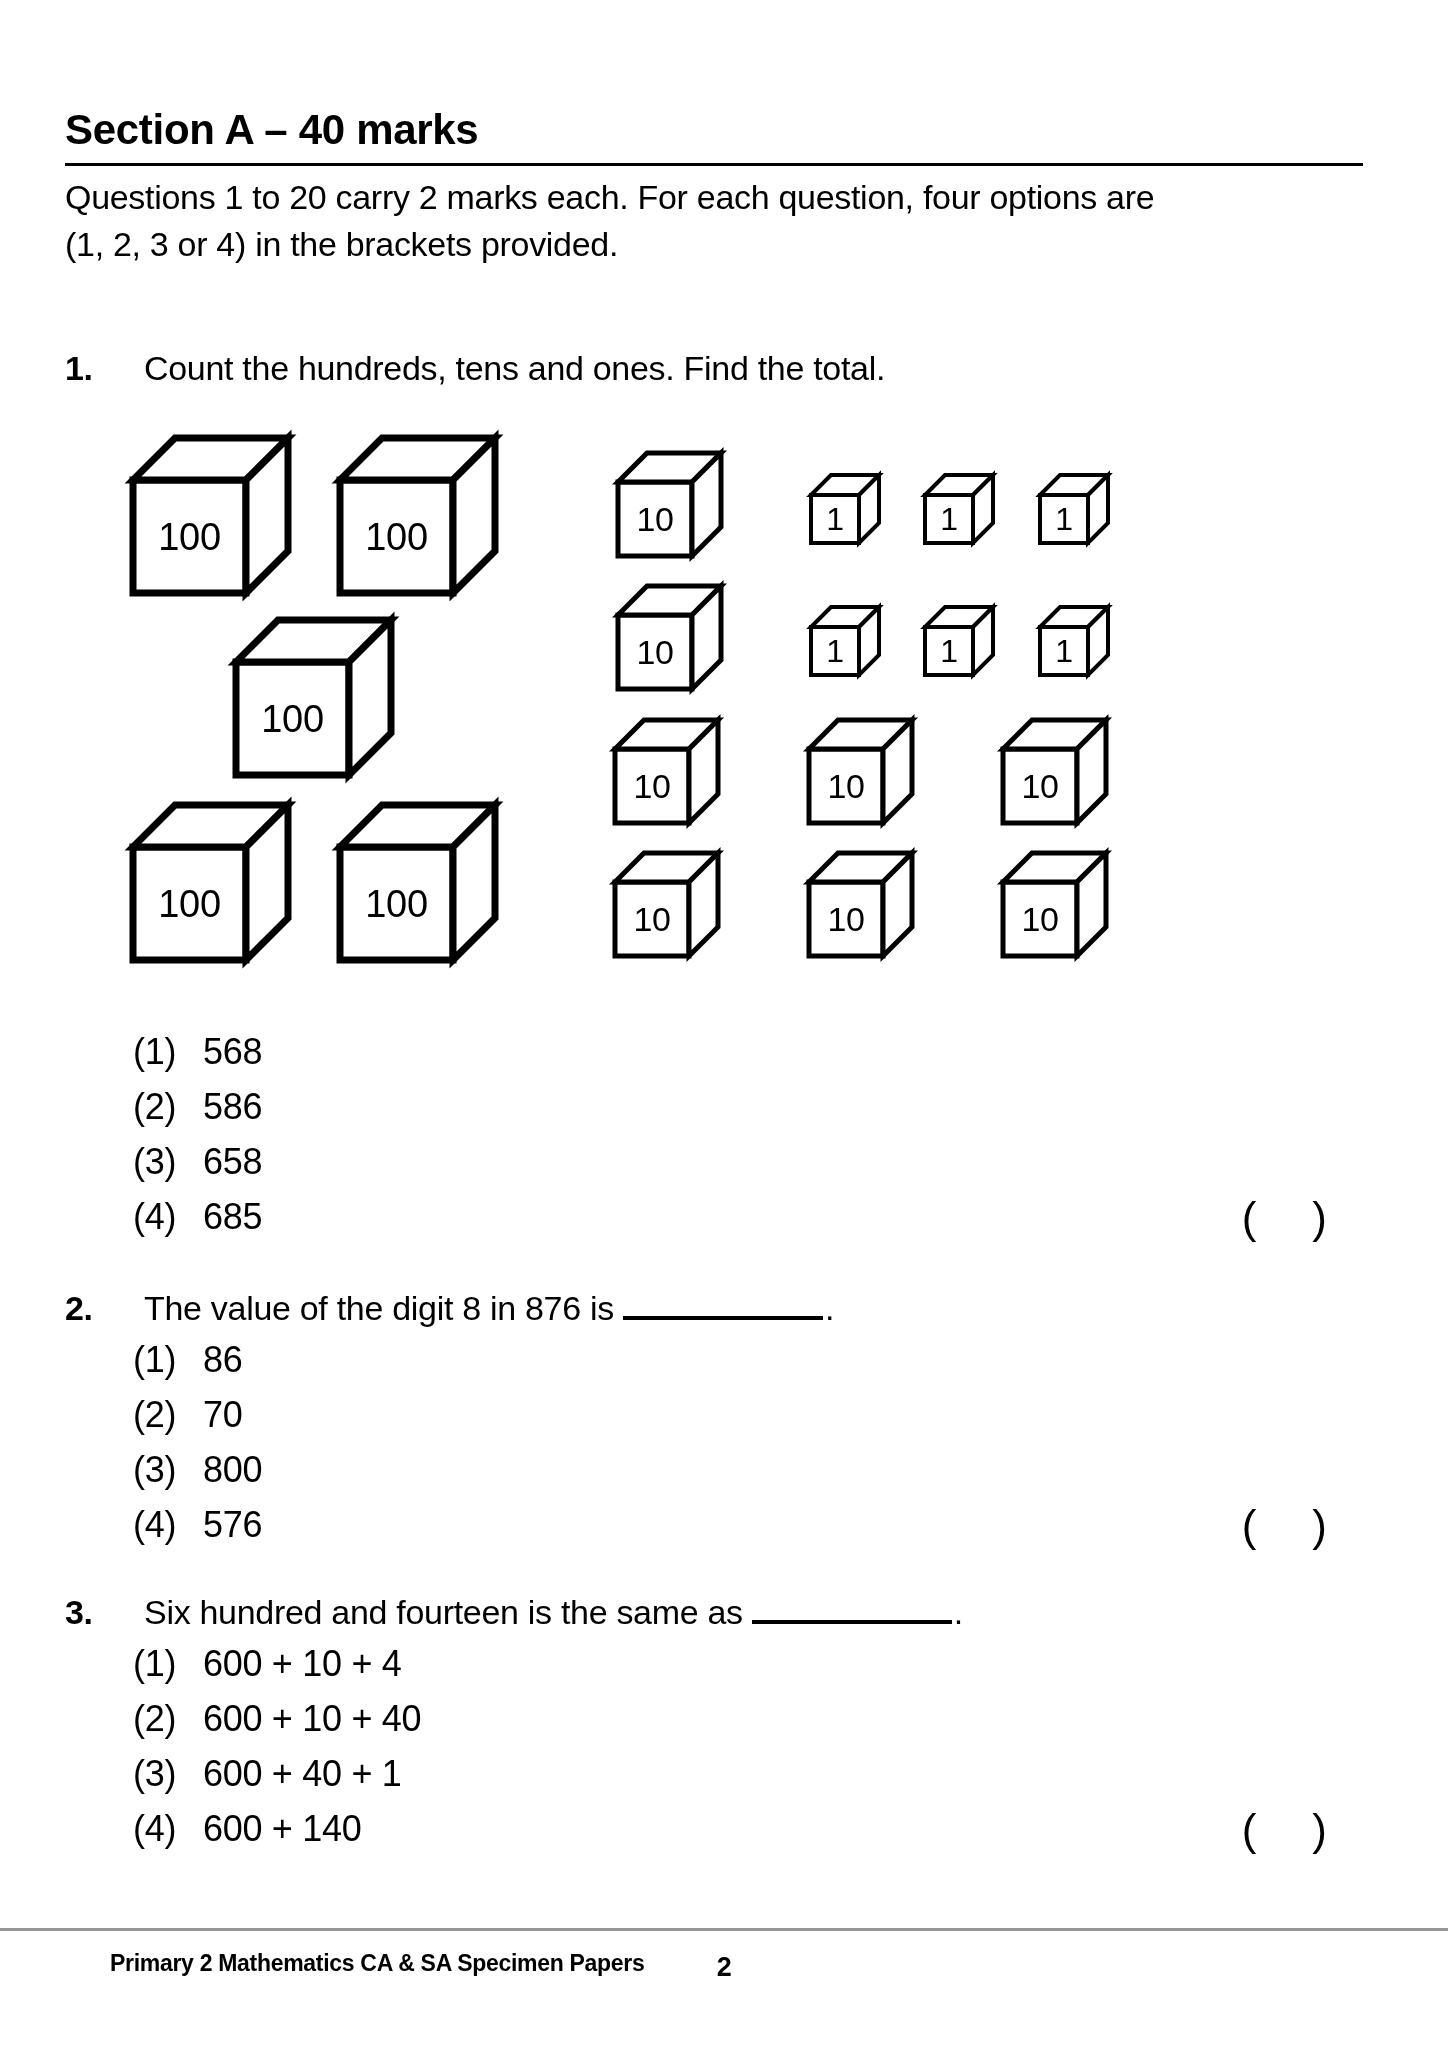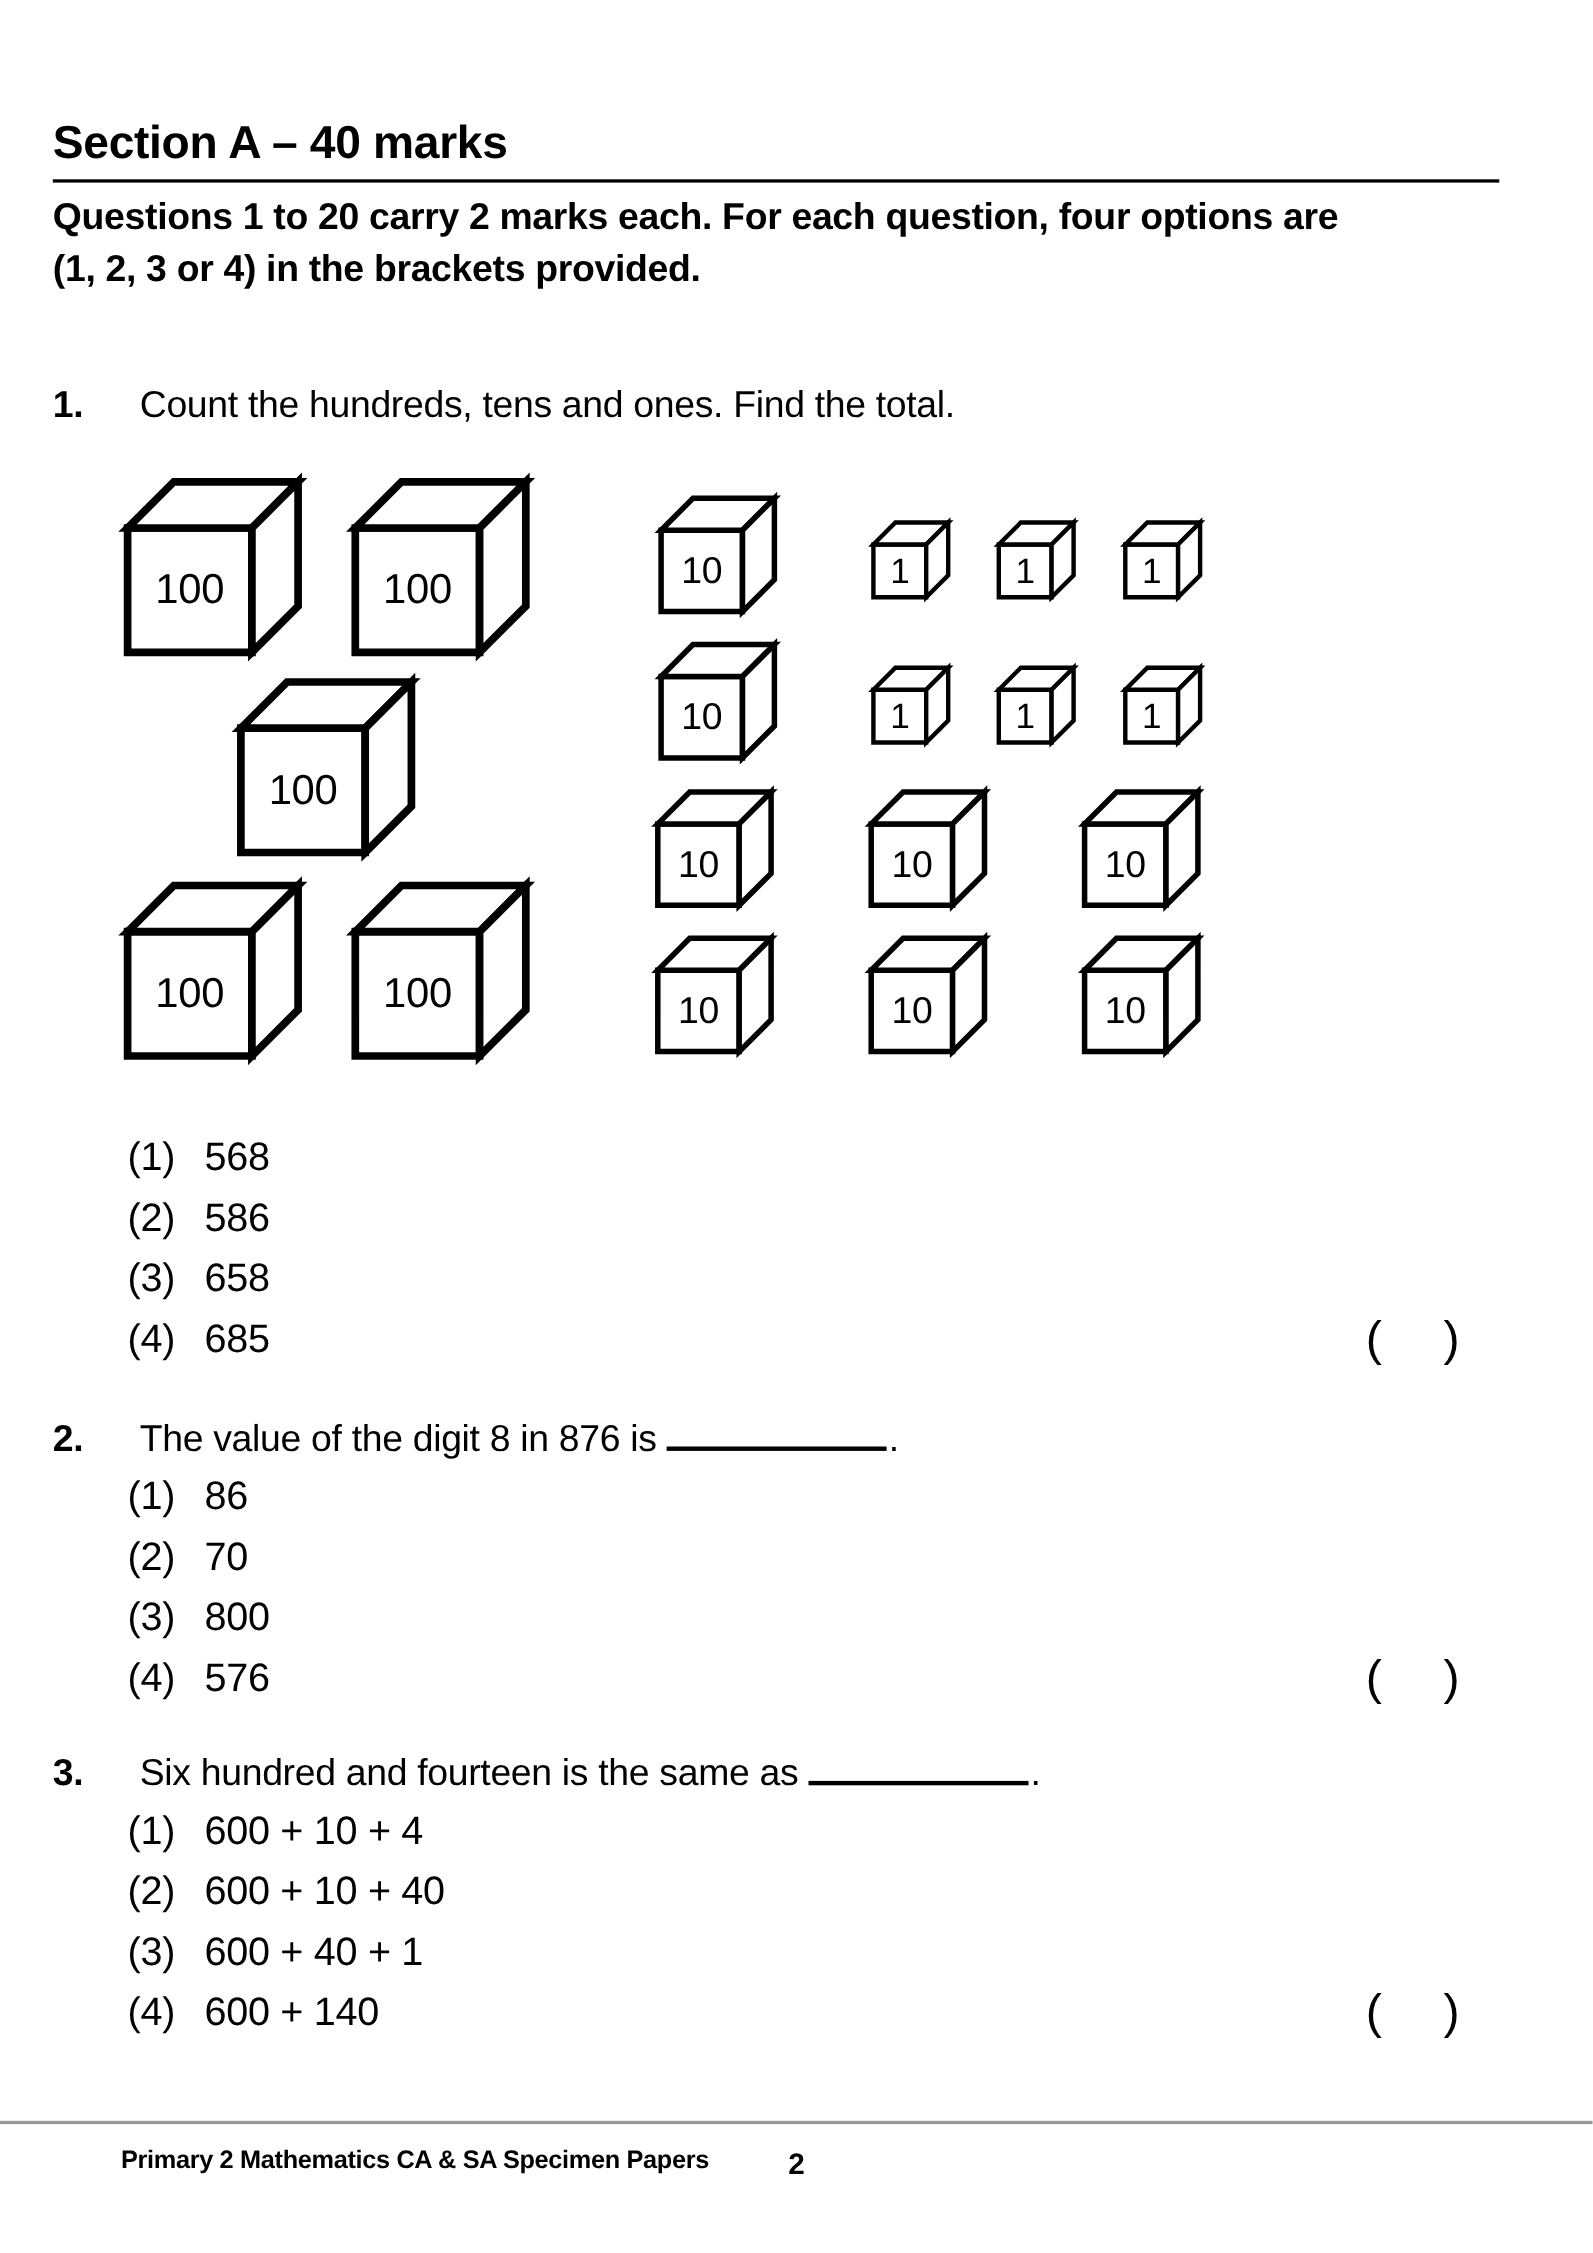--- a/index.html
+++ b/index.html
@@ -5,37 +5,37 @@
   html, body { margin: 0; padding: 0; background: #ffffff; }
   .page {
     position: relative;
     width: 1448px;
     height: 2048px;
     background: #ffffff;
     font-family: "Liberation Sans", sans-serif;
     color: #000000;
     overflow: hidden;
     box-sizing: border-box;
-    padding: 108px 85px 0 48px;
+    padding: 108px 85px 0 65px;
     letter-spacing: -0.3px;
   }
   .section-title {
     margin: 0;
     font-size: 42px;
     font-weight: bold;
     padding-bottom: 11px;
     border-bottom: 3px solid #000;
     line-height: 1.05;
   }
   .instructions {
     margin-top: 8px;
     font-size: 34px;
     line-height: 47px;
   }
-  .instr-line { white-space: nowrap; font-weight: bold; }
+  .instr-line { white-space: nowrap; }
 
   .question { position: relative; }
   .q1 { margin-top: 78px; }
   .q2 { margin-top: 52px; }
   .q3 { margin-top: 48px; }
   .q-header { display: flex; font-size: 34px; line-height: 44px; }
   .q-num { width: 63px; flex: 0 0 63px; font-weight: bold; }
   .q-text { white-space: nowrap; margin-left: 16px; }
   .blank-line {
     display: inline-block;

